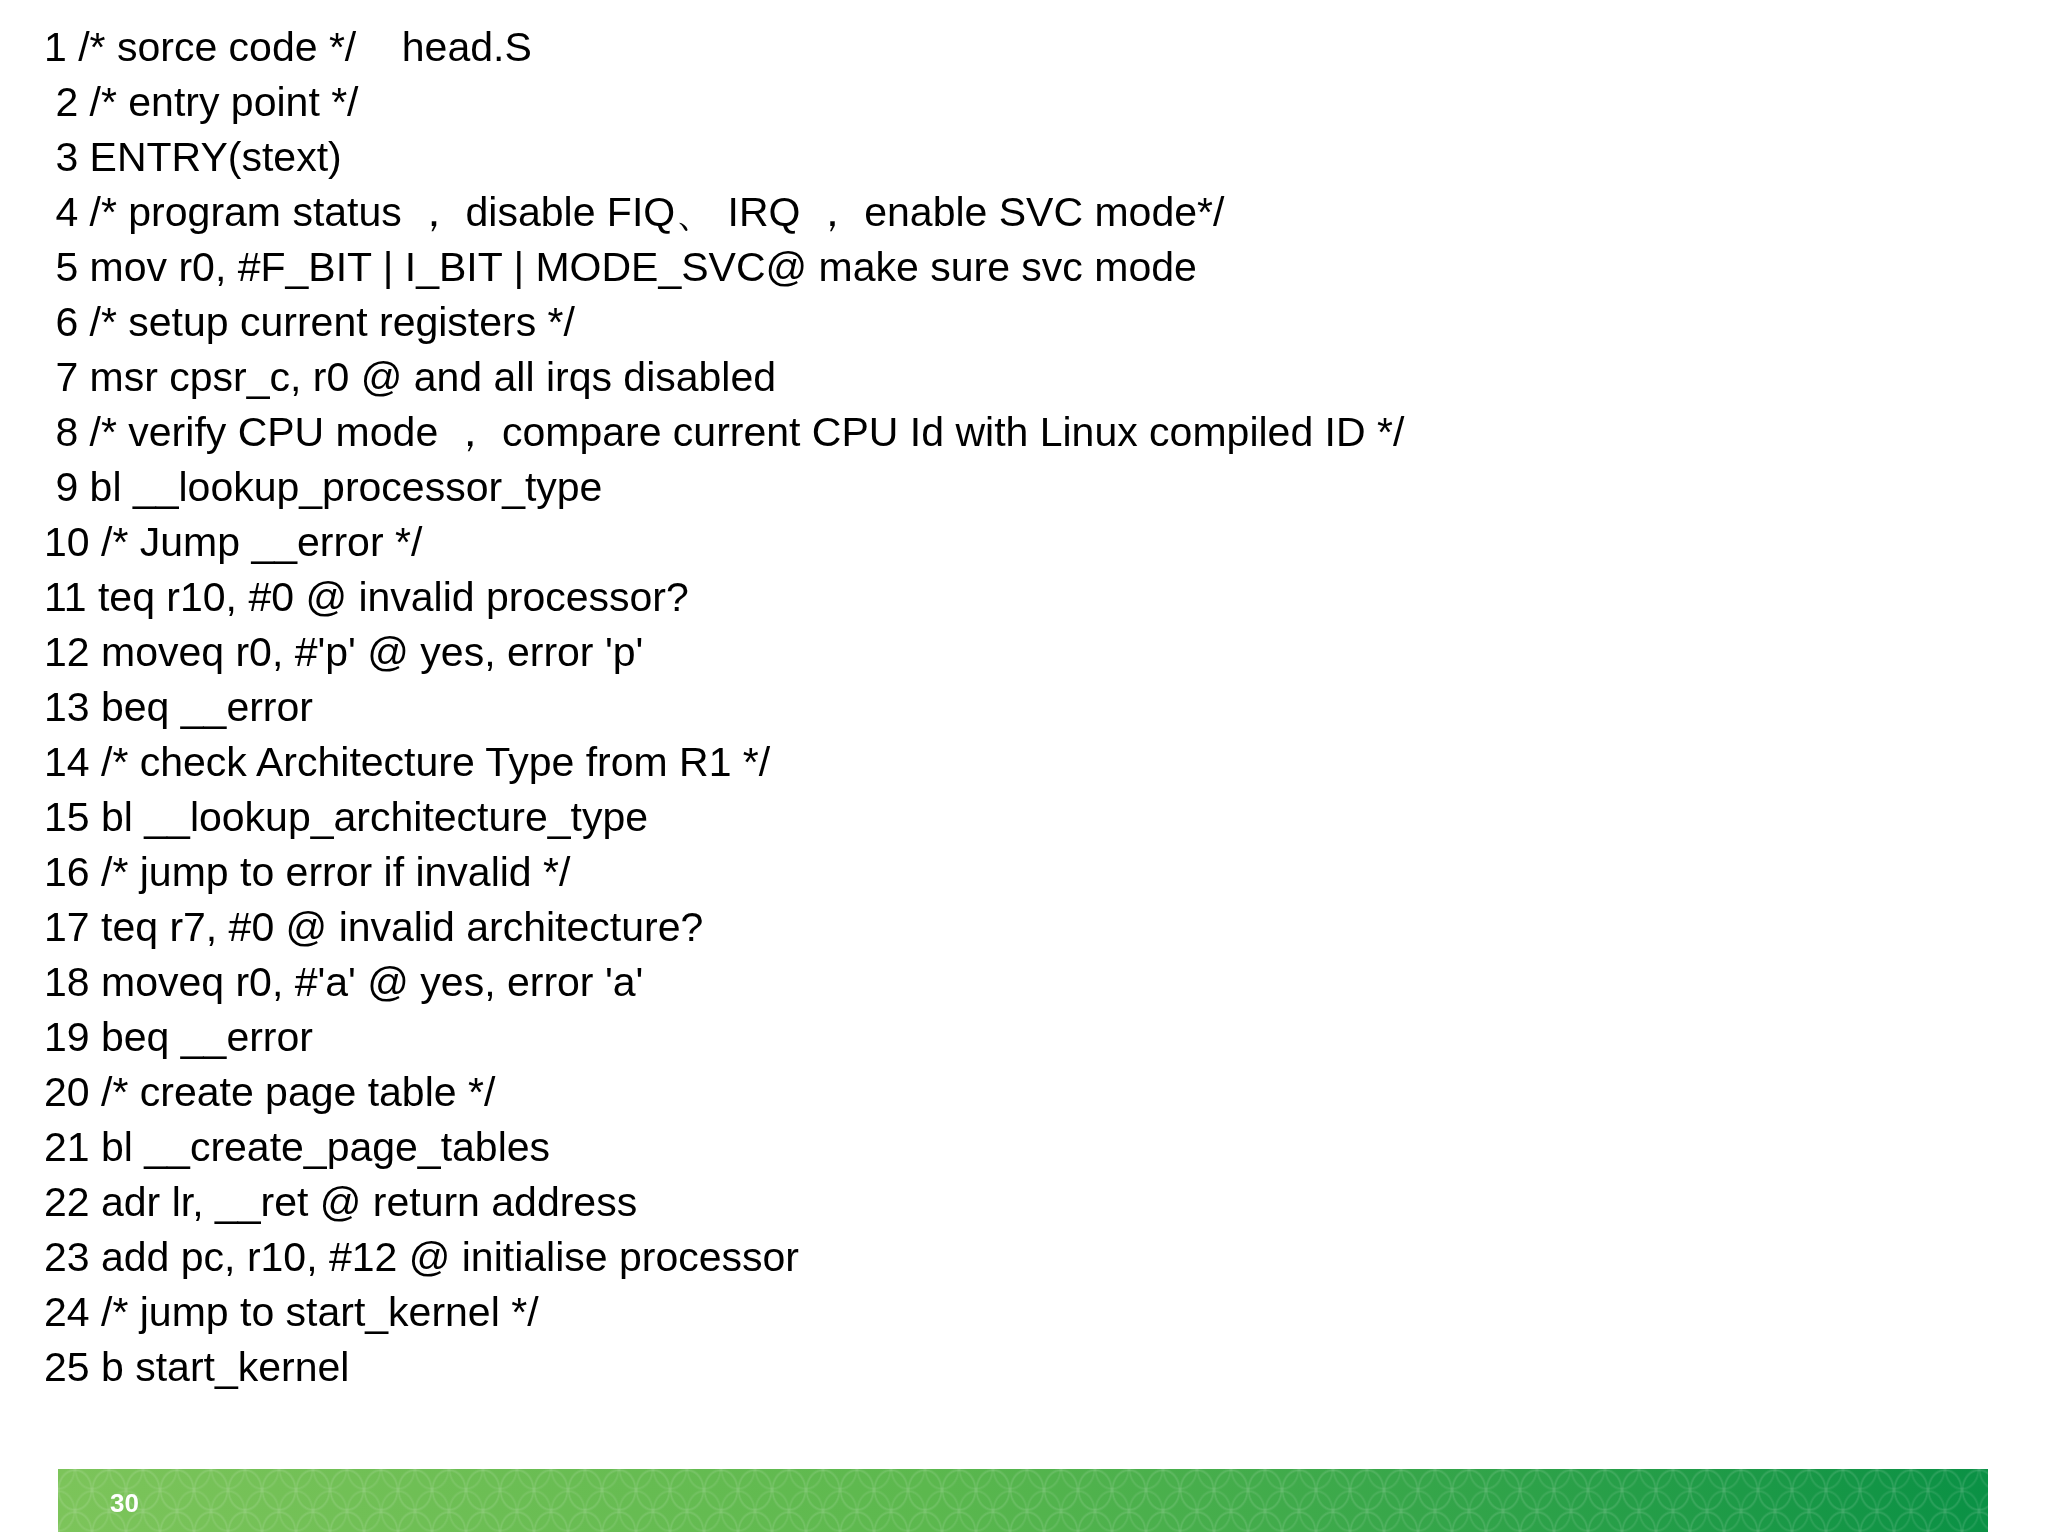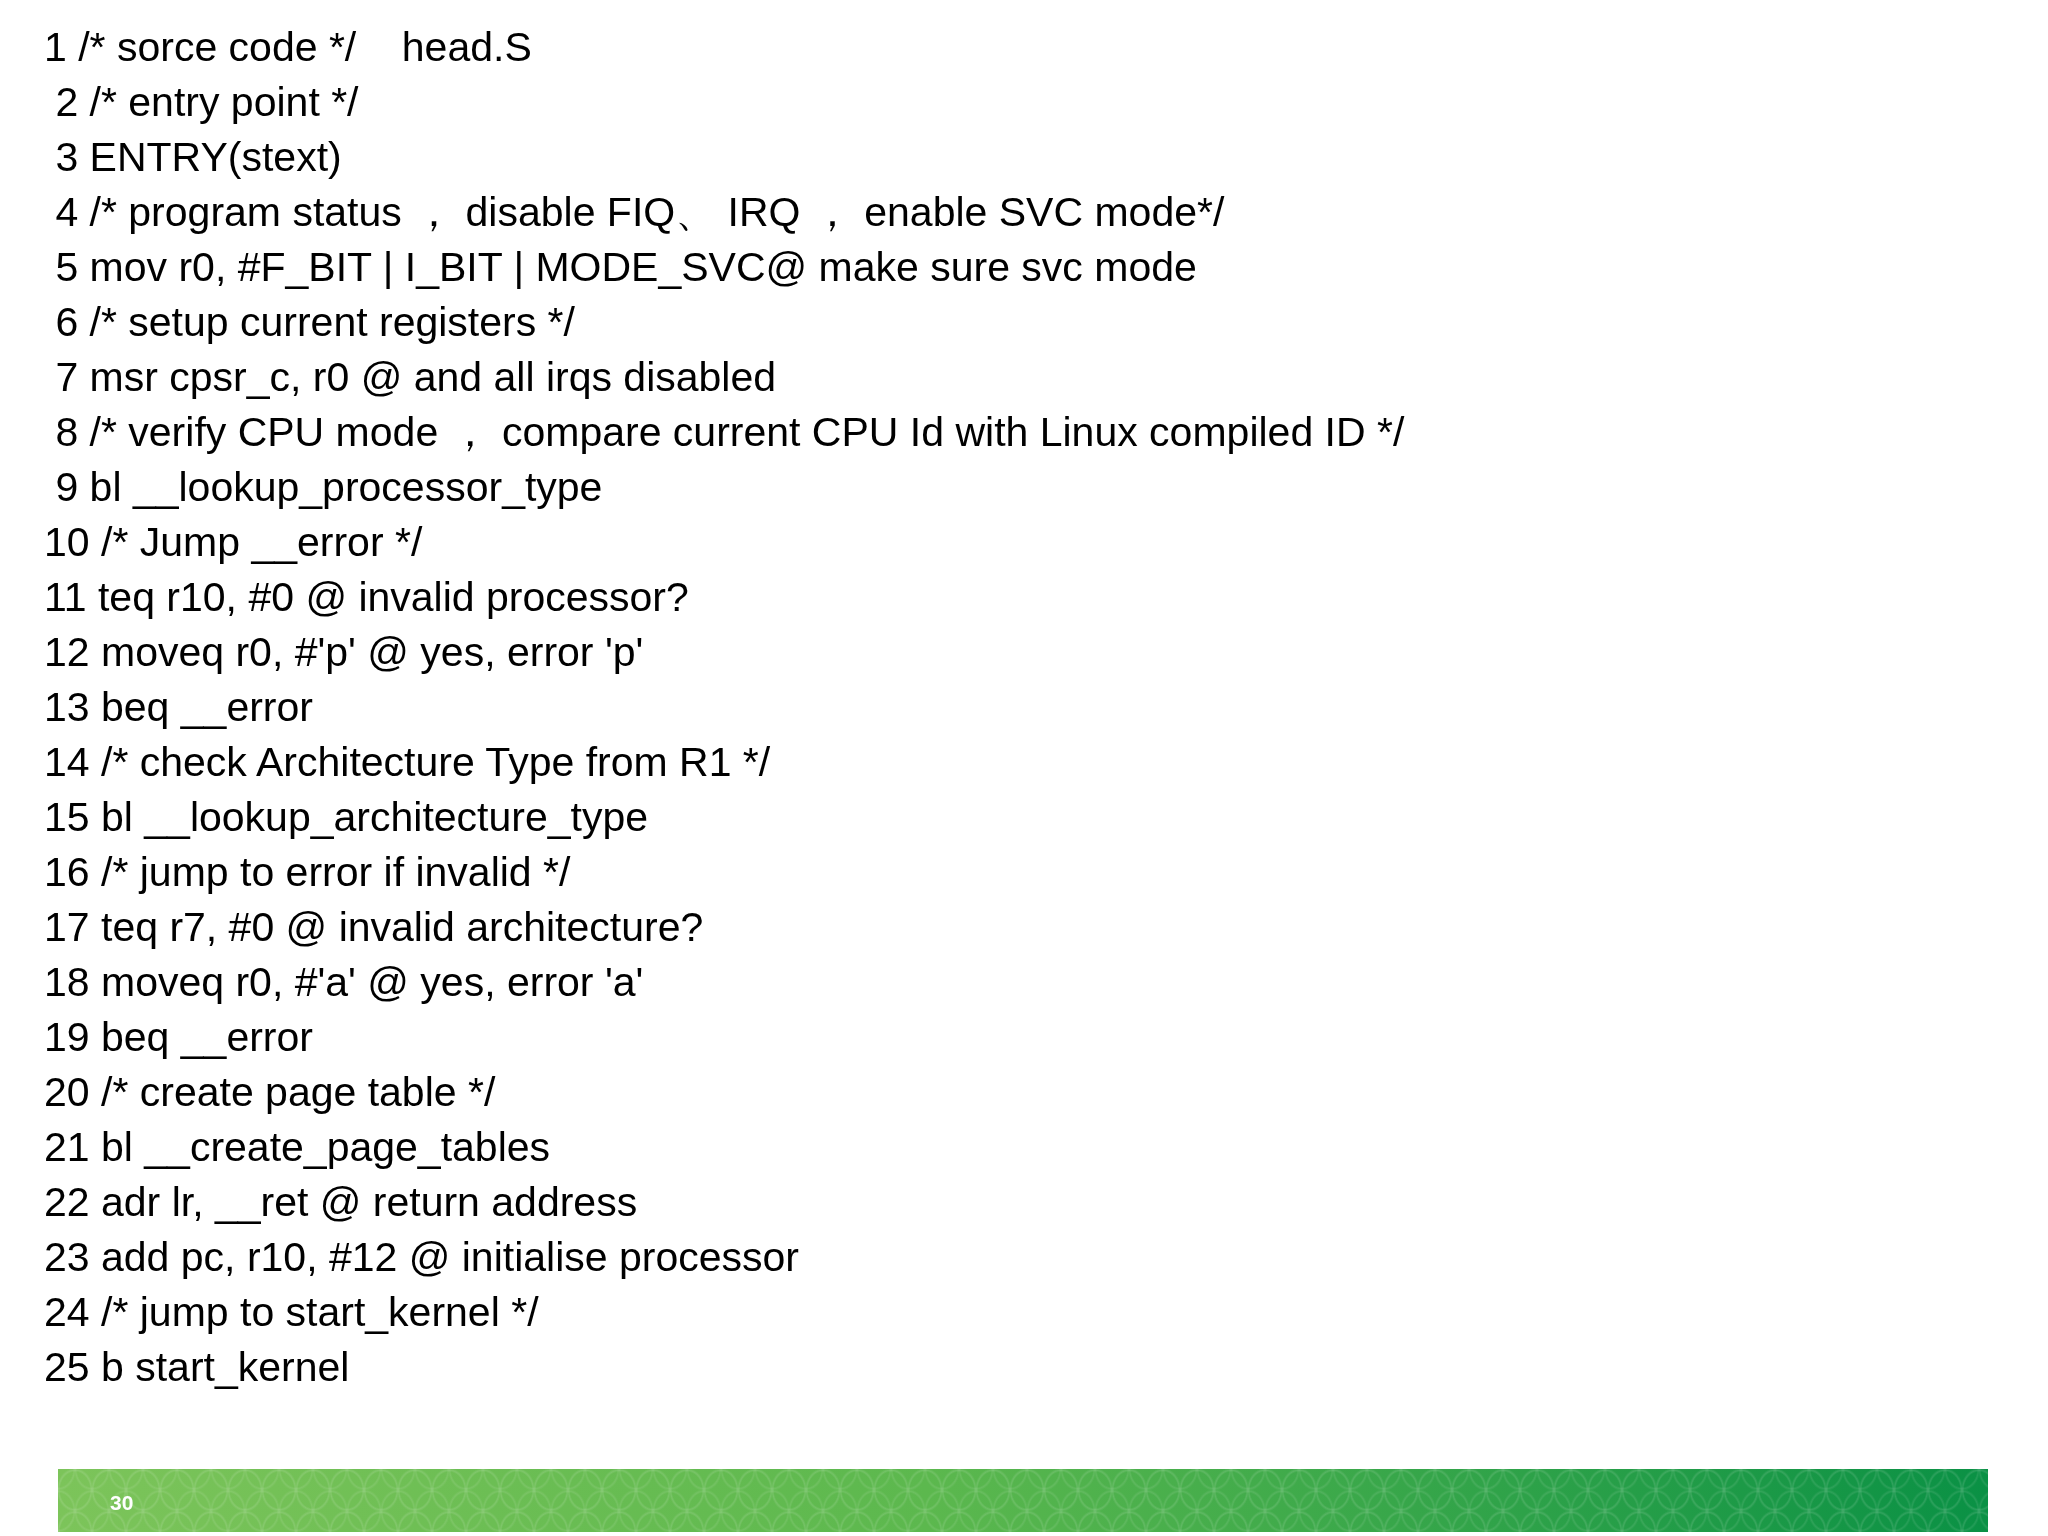--- a/index.html
+++ b/index.html
@@ -42,21 +42,21 @@
       radial-gradient(19px 23px at center, rgba(255,255,255,0) 78%, rgba(255,255,255,0.13) 86%, rgba(255,255,255,0) 96%),
       radial-gradient(19px 23px at center, rgba(255,255,255,0) 78%, rgba(255,255,255,0.10) 86%, rgba(255,255,255,0) 96%),
       linear-gradient(90deg, var(--bar-start, #7cc45a) 0%, var(--bar-mid, #5cb84e) 45%, var(--bar-end, #0a9145) 100%);
     background-size: 34px 42px, 34px 42px, 100% 100%;
     background-position: 0 0, 17px 21px, 0 0;
   }
   .page-number {
     padding-left: 52px;
     padding-top: 4px;
     color: #ffffff;
-    font-size: 21px;
+    font-size: 26px;
     font-weight: bold;
     line-height: 1;
   }
 </style>
 </head>
 <body>
 
 <div class="slide">
 
   <div class="code-listing"><div class="code-line">1 /* sorce code */    head.S</div><div class="code-line"> 2 /* entry point */</div><div class="code-line"> 3 ENTRY(stext)</div><div class="code-line"> 4 /* program status ， disable FIQ、 IRQ ， enable SVC mode*/</div><div class="code-line"> 5 mov r0, #F_BIT | I_BIT | MODE_SVC@ make sure svc mode</div><div class="code-line"> 6 /* setup current registers */</div><div class="code-line"> 7 msr cpsr_c, r0 @ and all irqs disabled</div><div class="code-line"> 8 /* verify CPU mode ， compare current CPU Id with Linux compiled ID */</div><div class="code-line"> 9 bl __lookup_processor_type</div><div class="code-line">10 /* Jump __error */</div><div class="code-line">11 teq r10, #0 @ invalid processor?</div><div class="code-line">12 moveq r0, #'p' @ yes, error 'p'</div><div class="code-line">13 beq __error</div><div class="code-line">14 /* check Architecture Type from R1 */</div><div class="code-line">15 bl __lookup_architecture_type</div><div class="code-line">16 /* jump to error if invalid */</div><div class="code-line">17 teq r7, #0 @ invalid architecture?</div><div class="code-line">18 moveq r0, #'a' @ yes, error 'a'</div><div class="code-line">19 beq __error</div><div class="code-line">20 /* create page table */</div><div class="code-line">21 bl __create_page_tables</div><div class="code-line">22 adr lr, __ret @ return address</div><div class="code-line">23 add pc, r10, #12 @ initialise processor</div><div class="code-line">24 /* jump to start_kernel */</div><div class="code-line">25 b start_kernel</div></div>

